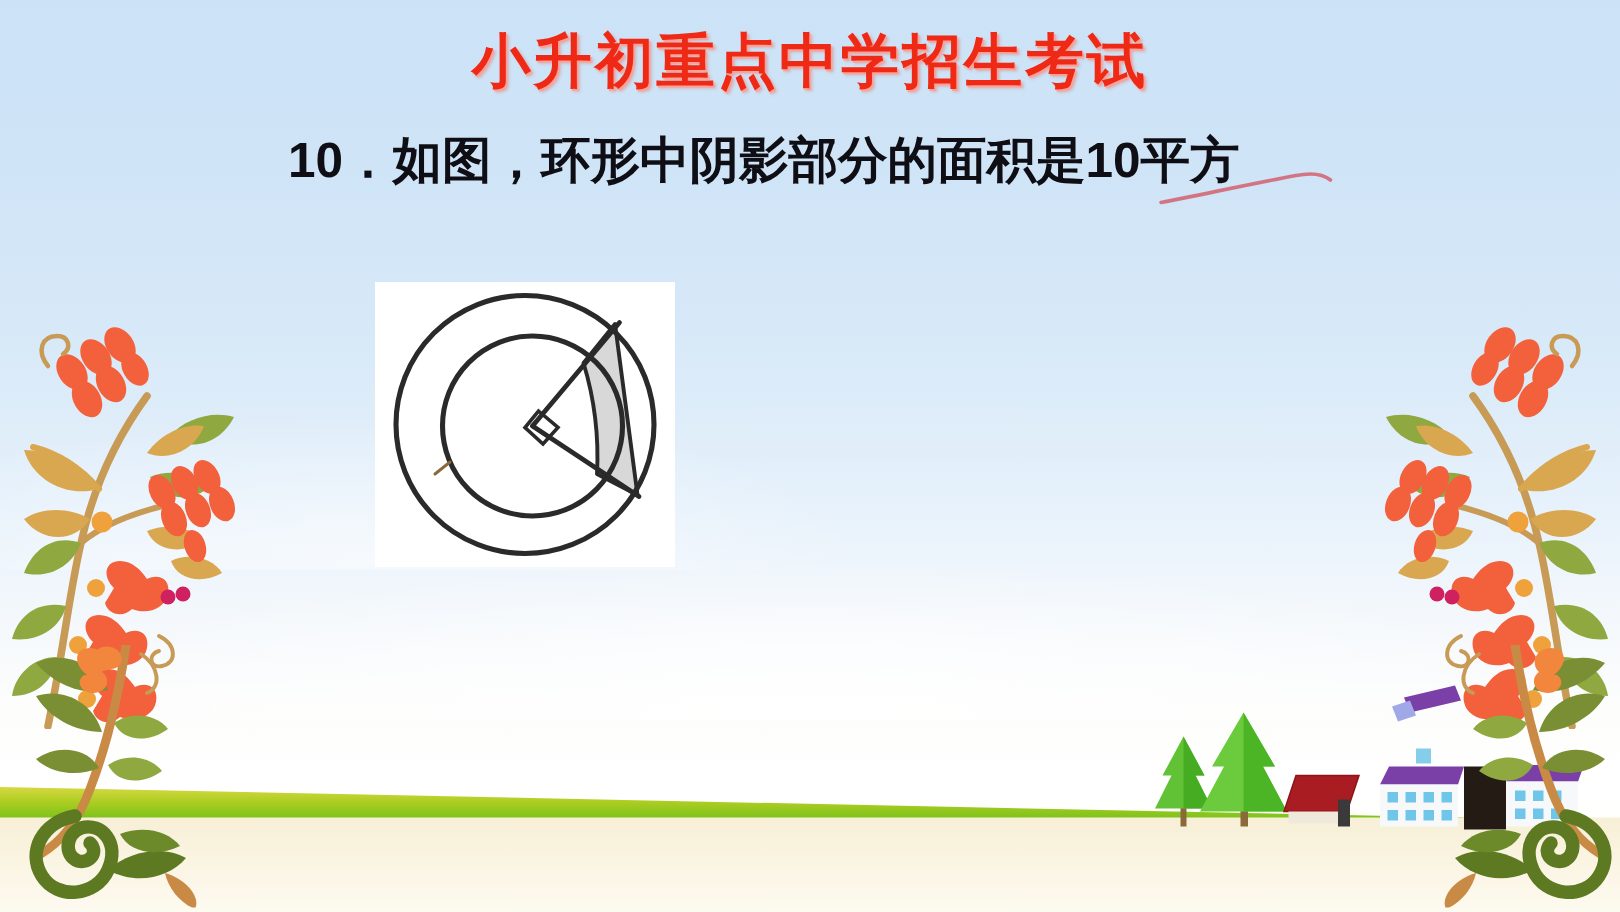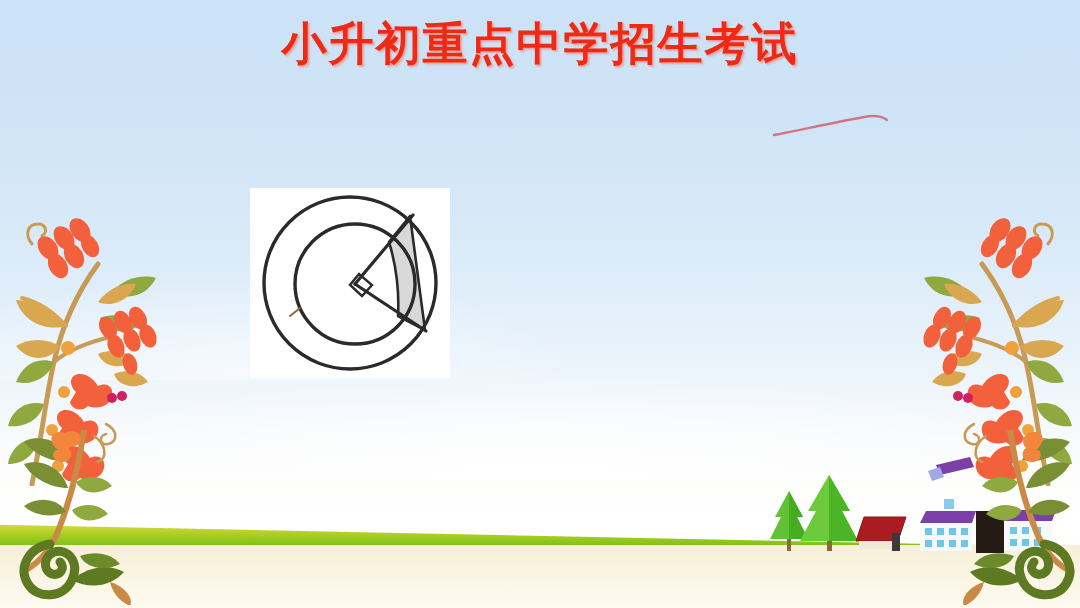--- a/index.html
+++ b/index.html
@@ -40,21 +40,21 @@
     background: radial-gradient(ellipse 45% 100% at 22% 90%,
                 rgba(255,255,255,0.5) 0%, rgba(255,255,255,0) 70%);
   }
 
   
   .title {
     position: absolute;
     top: 14px;
     left: 0; right: 0;
     text-align: center;
-    font-size: 45px;
+    font-size: 39px;
     font-weight: bold;
     color: #ee2a16;
     letter-spacing: 2px;
     text-shadow: 1px 1px 0 rgba(255,160,150,0.95),
                  2px 2px 2px rgba(220,90,70,0.35);
     white-space: nowrap;
   }
 
   
   .question {
@@ -143,20 +143,21 @@
 <body>
 
 <div id="slide">
 
   <div class="haze haze-a"></div>
   <div class="haze haze-b"></div>
 
   <div class="title">小升初重点中学招生考试</div>
 
   <div class="question">
+    <div class="q-line1">10．如图，环形中阴影部分的面积是10平方</div>
   </div>
 
   <svg class="annot-mark" viewBox="0 0 120 26">
     <path d="M4 21 C 30 16, 62 9, 94 3 C 104 1, 112 2, 117 6" fill="none" stroke="#d4606e" stroke-width="2.4" stroke-linecap="round" opacity="0.85"></path>
   </svg>
 
   <div class="figure-box">
     <svg width="200" height="190" viewBox="0 0 200 190">
       <rect x="0" y="0" width="200" height="190" fill="#ffffff"></rect>
 

